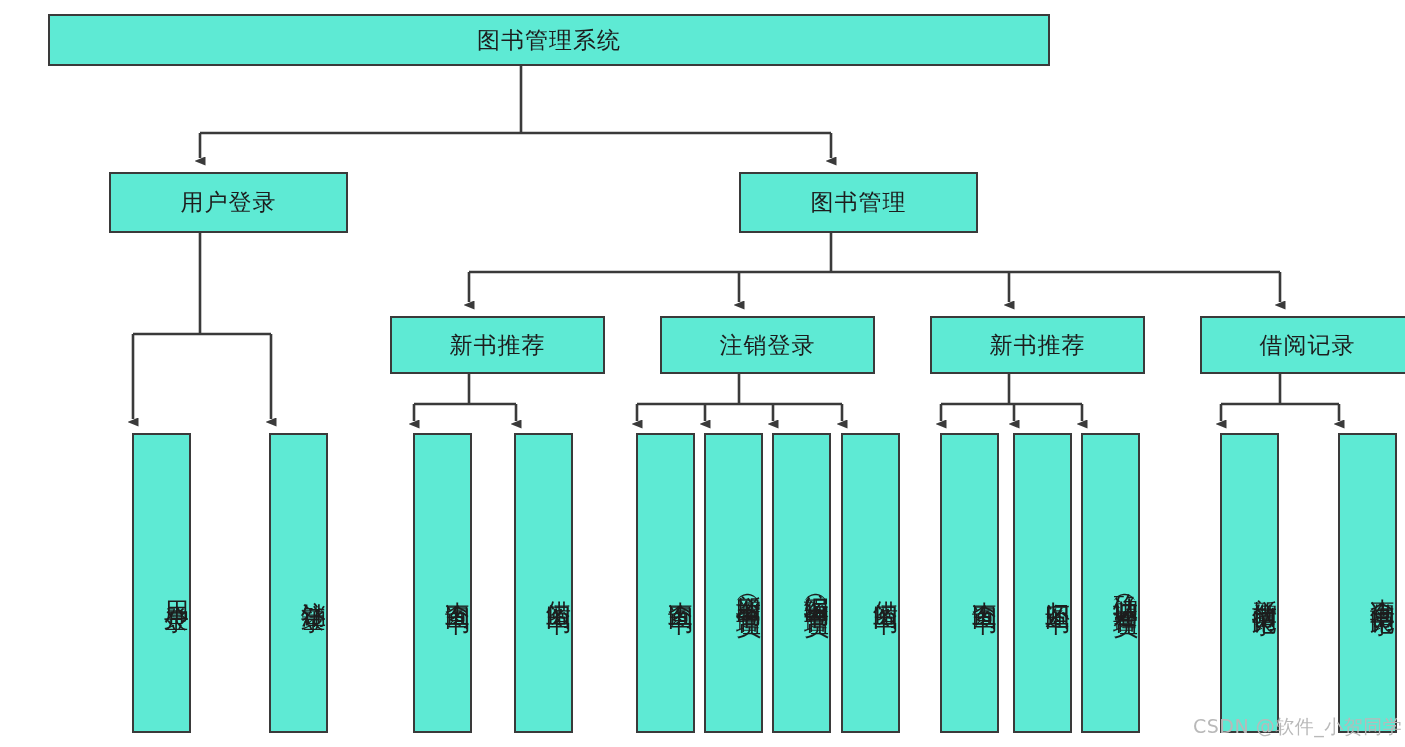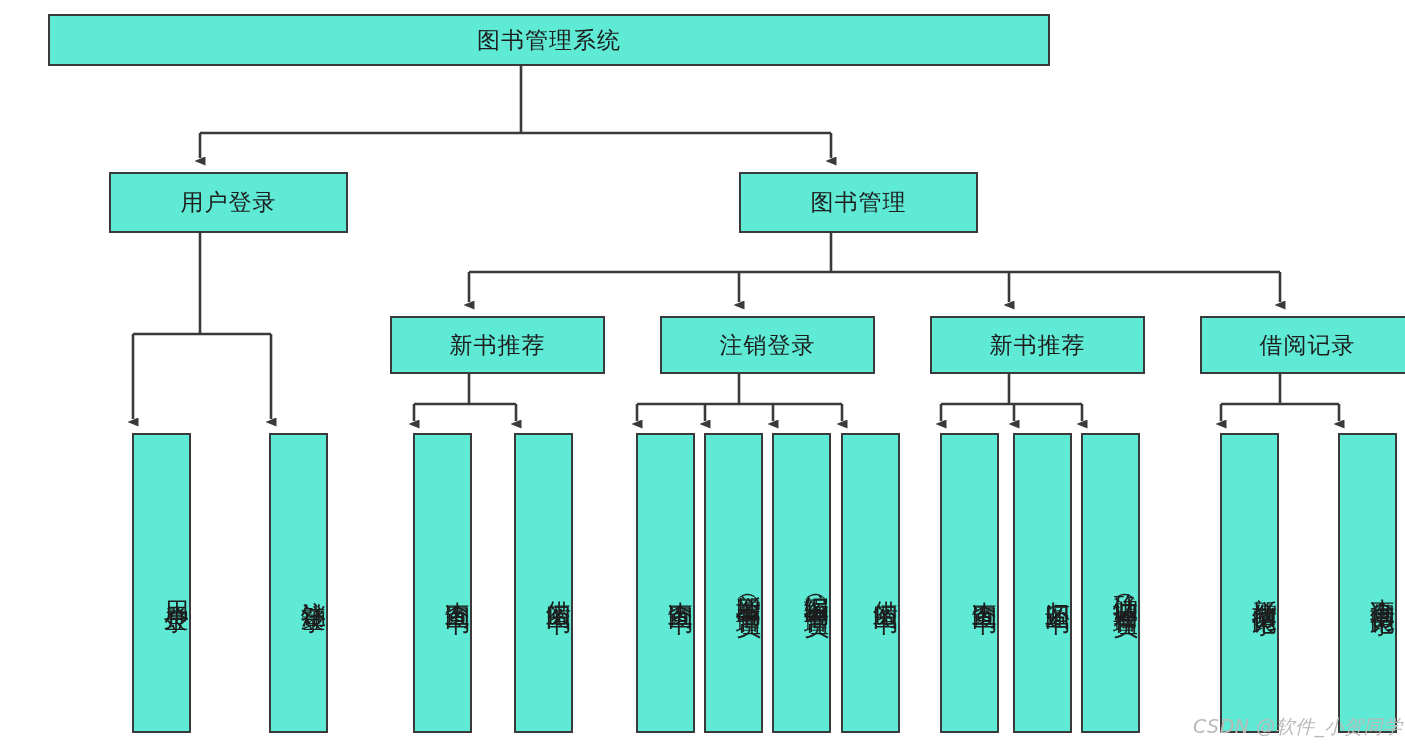--- a/index.html
+++ b/index.html
@@ -56,21 +56,20 @@
     pointer-events: none;
   }
   .watermark {
     position: absolute;
     left: 1193px;
     top: 714px;
     font-size: 19px;
     color: #b9b9b9;
     white-space: nowrap;
     letter-spacing: 0.5px;
-    font-style: italic;
   }
 </style>
 </head>
 <body>
 
 <div id="canvas">
 
   <svg class="links" viewBox="0 0 1405 747" xmlns="http://www.w3.org/2000/svg">
     <defs>
       <marker id="arrow" markerWidth="9" markerHeight="11" refX="1.5" refY="5.5" orient="auto" markerUnits="userSpaceOnUse">

